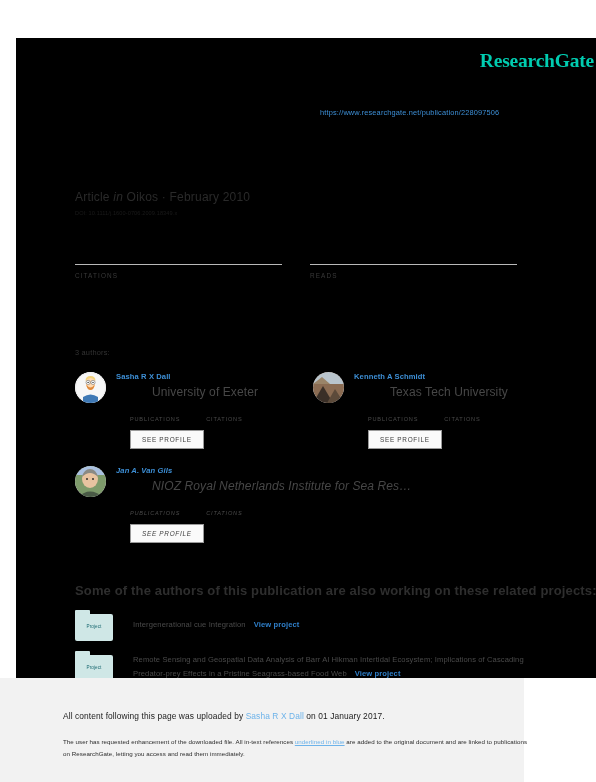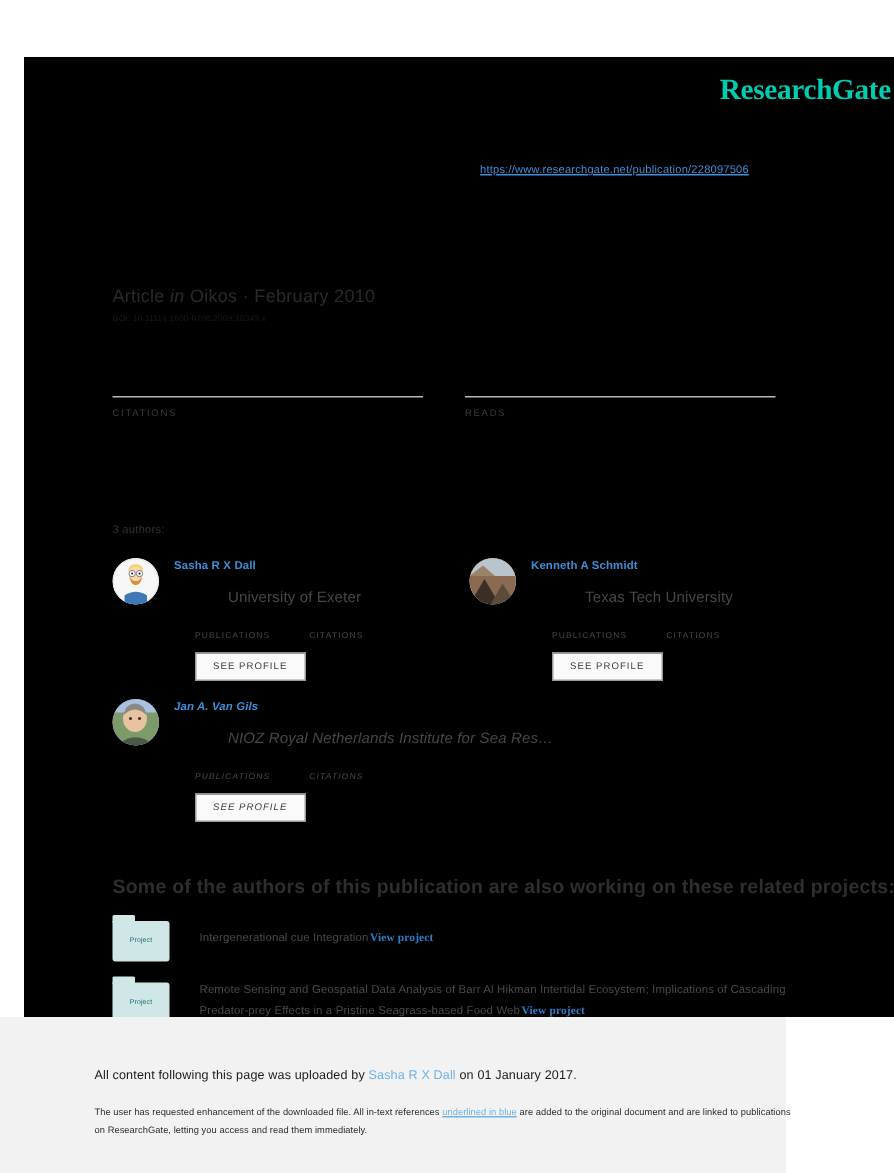--- a/index.html
+++ b/index.html
@@ -49,21 +49,20 @@
 
   
   .pub-url {
     position: absolute;
     left: 304px;
     top: 70px;
     font-size: 7.4px;
     color: #3d8fd6;
     letter-spacing: 0.15px;
     white-space: nowrap;
-    text-decoration: underline;
   }
 
   
   .meta-block {
     position: absolute;
     left: 59px;
     top: 152px;
   }
   .meta-line {
     font-size: 12px;
@@ -140,22 +139,22 @@
 
   .author-body { margin-left: 41px; }
   .author-name {
     font-size: 7.6px;
     font-weight: bold;
     color: #3d8fd6;
     letter-spacing: 0.1px;
     white-space: nowrap;
   }
   .author-org {
-    margin-top: 12px;
-    font-size: 10px;
+    margin-top: 4px;
+    font-size: 12px;
     color: #474747;
     letter-spacing: 0.1px;
     white-space: nowrap;
     padding-left: 36px;
   }
   .author-stats {
     margin-top: 7px;
     margin-left: 14px;
     display: flex;
   }
@@ -236,22 +235,21 @@
     font-size: 7.6px;
     line-height: 14px;
     color: #4a4a4a;
     letter-spacing: 0.1px;
     padding-top: 8px;
   }
   .project-row-2 .project-text { padding-top: 2px; }
   .view-project {
     color: #2f7fc9;
     font-weight: bold;
-    margin-left: 1px;
-    font-family: Liberation Serif, serif;
+    margin-left: 8px;
   }
 
   
   .footer {
     position: absolute;
     left: 0;
     top: 678px;
     width: 524px;
     height: 104px;
     background: #f2f2f2;

